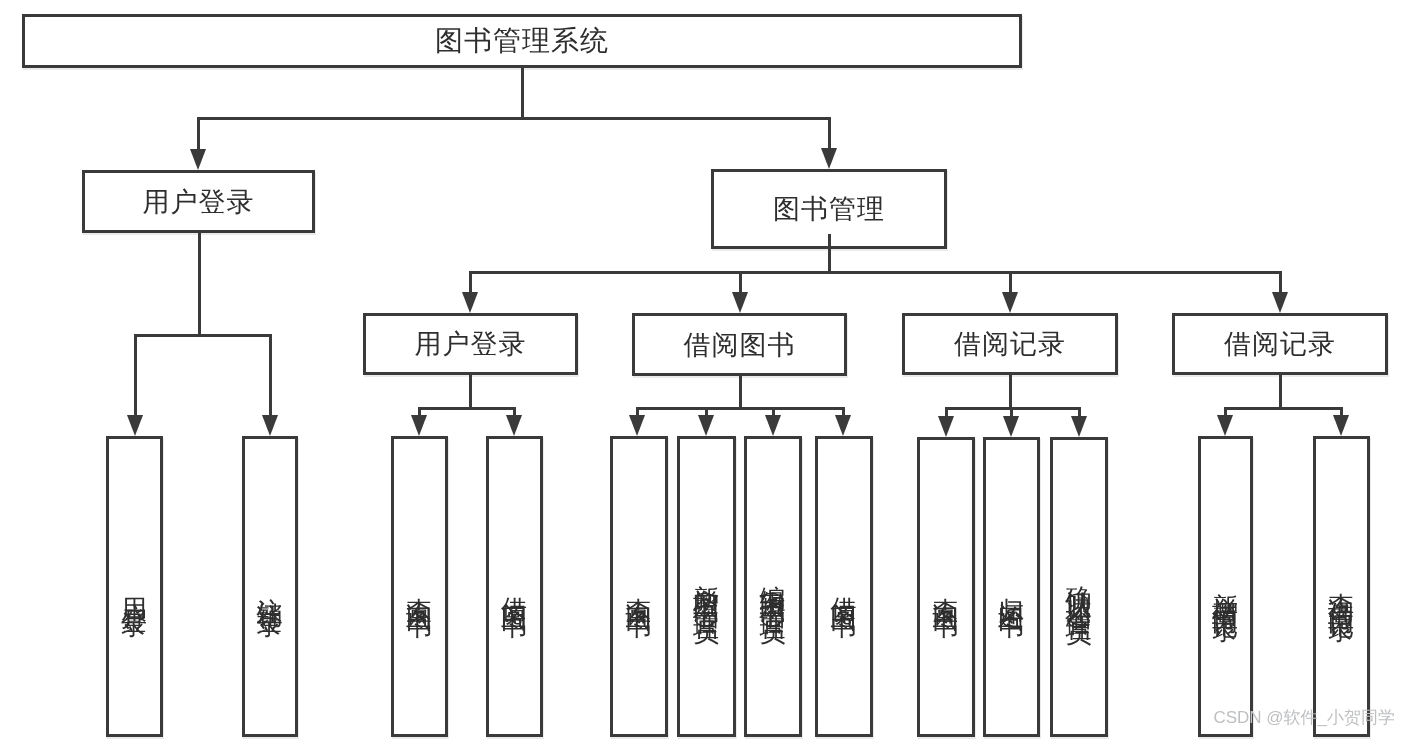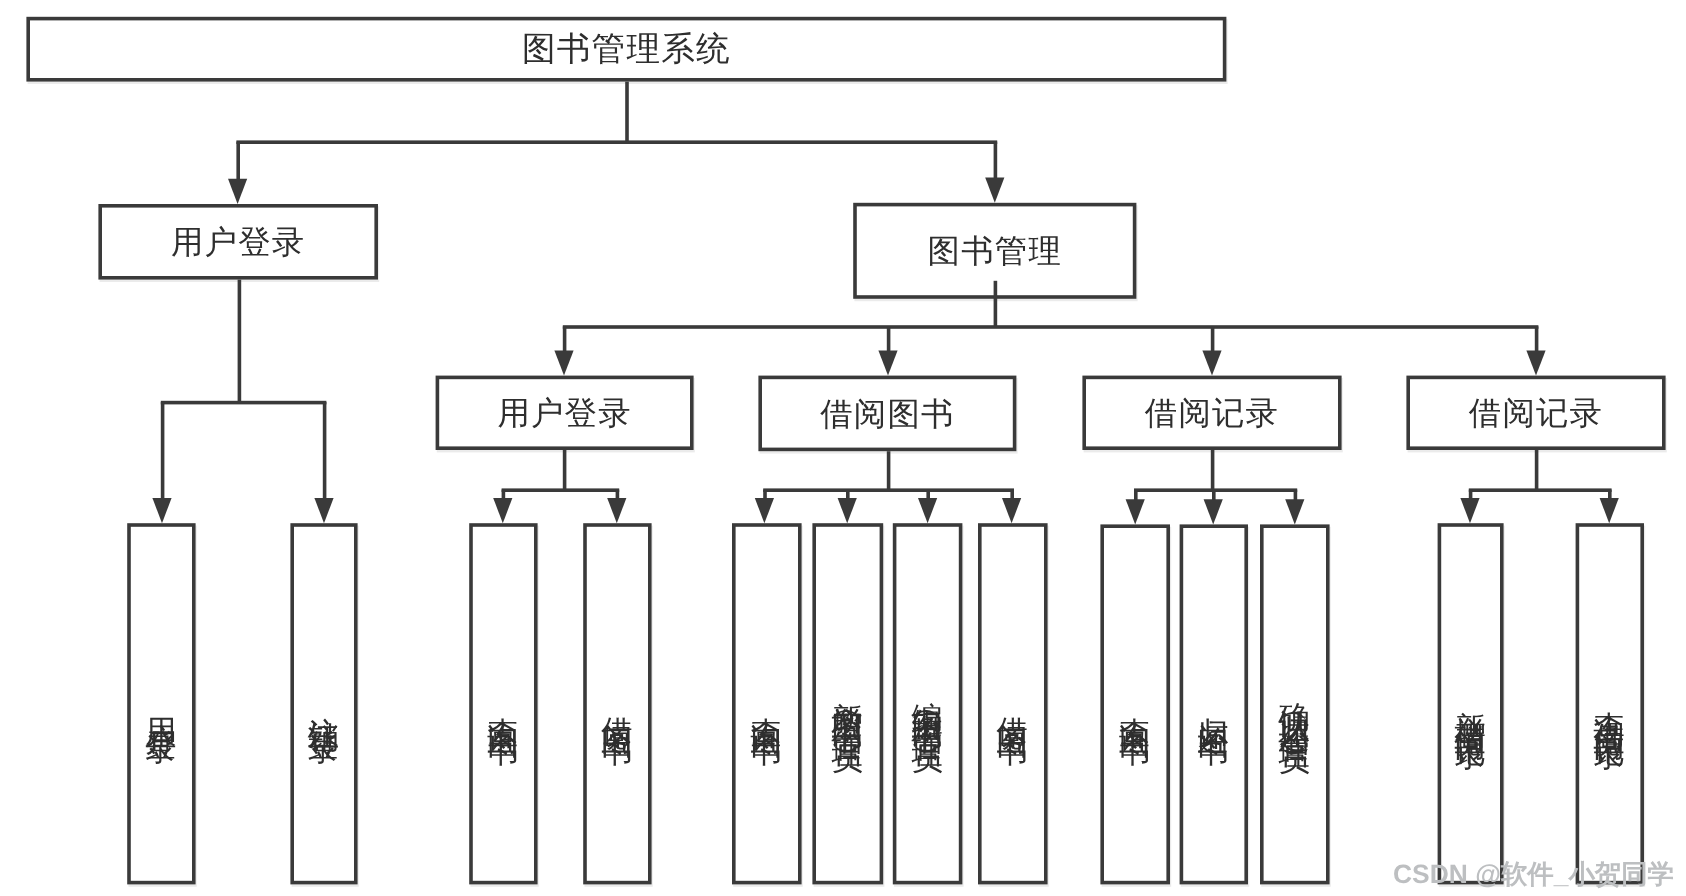--- a/index.html
+++ b/index.html
@@ -42,26 +42,25 @@
   .ahead{
     position:absolute;
     width:0;height:0;
     border-left:8px solid transparent;
     border-right:8px solid transparent;
     border-top:21px solid var(--line);
   }
   .watermark{
     position:absolute;
     right:10px;
-    bottom:3px;
-    font-size:22px;
+    bottom:18px;
+    font-size:17px;
     color:var(--wm);
     z-index:9;
     white-space:nowrap;
-    font-weight:bold;
   }
 </style>
 </head>
 <body>
 
 <div class="canvas">
 
   <div class="node root" style="left:22px;top:14px;width:1000px;height:54px;">图书管理系统</div>
 
   <div class="node" style="left:82px;top:170px;width:233px;height:63px;">用户登录</div>

